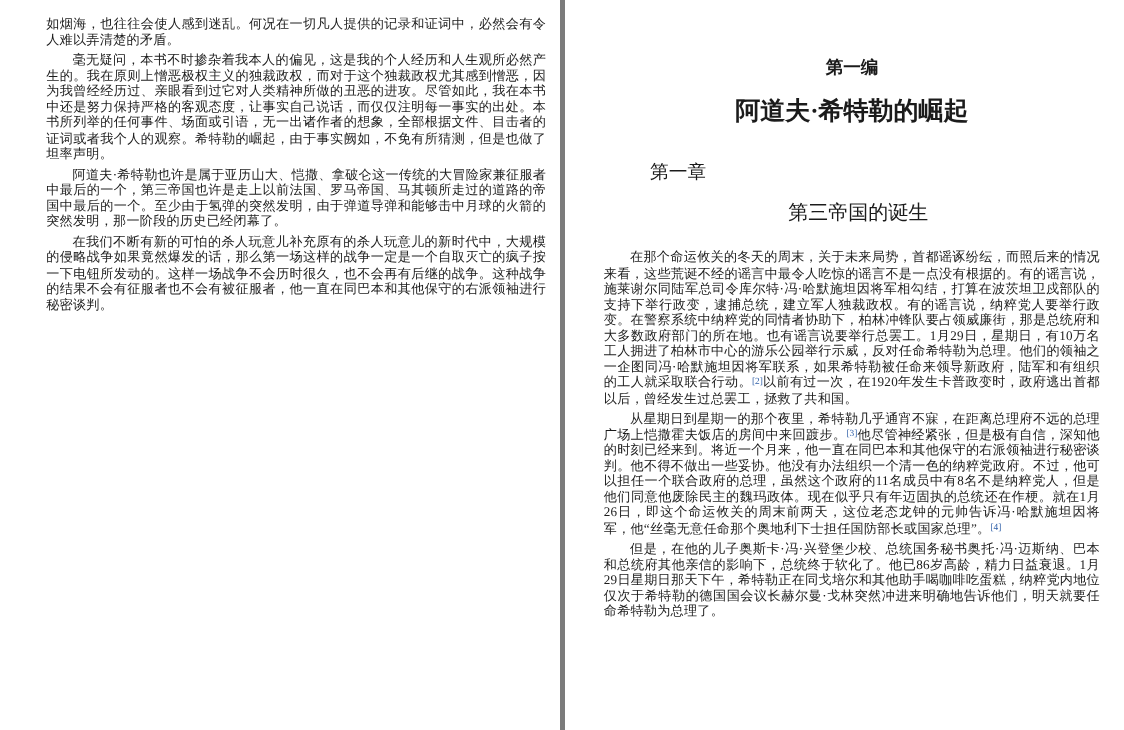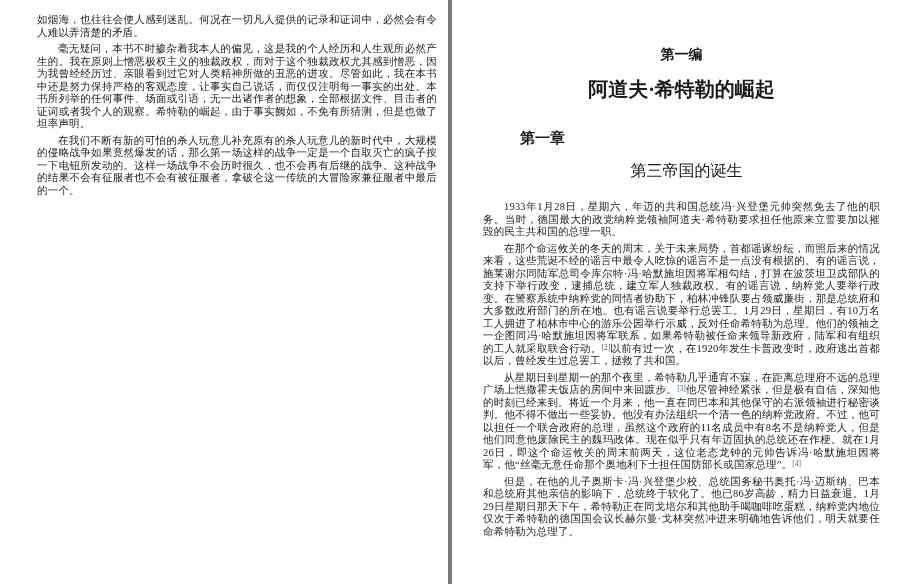--- a/index.html
+++ b/index.html
@@ -61,21 +61,21 @@
     text-align: center;
     font-size: 20px;
     line-height: 16px;
     font-weight: bold;
   }
   .chapter-heading {
     margin: 34px 0 0 0;
     padding-left: 37px;
     font-size: 15px;
     line-height: 15px;
-    font-weight: bold;
+    font-weight: normal;
   }
   .chapter-title {
     margin: 17px 0 0 0;
     padding-left: 10px;
     font-size: 16px;
     line-height: 16px;
     font-weight: normal;
     text-align: center;
   }
   .page-right .body-text { margin-top: 22px; }
@@ -90,32 +90,32 @@
 </style>
 </head>
 <body>
 
 <div class="spread">
 
   <div class="page page-left">
     <div class="body-text">
         <p class="para no-indent">如烟海，也往往会使人感到迷乱。何况在一切凡人提供的记录和证词中，必然会有令人难以弄清楚的矛盾。</p>
         <p class="para">毫无疑问，本书不时掺杂着我本人的偏见，这是我的个人经历和人生观所必然产生的。我在原则上憎恶极权主义的独裁政权，而对于这个独裁政权尤其感到憎恶，因为我曾经经历过、亲眼看到过它对人类精神所做的丑恶的进攻。尽管如此，我在本书中还是努力保持严格的客观态度，让事实自己说话，而仅仅注明每一事实的出处。本书所列举的任何事件、场面或引语，无一出诸作者的想象，全部根据文件、目击者的证词或者我个人的观察。希特勒的崛起，由于事实阙如，不免有所猜测，但是也做了坦率声明。</p>
-        <p class="para">在我们不断有新的可怕的杀人玩意儿补充原有的杀人玩意儿的新时代中，大规模的侵略战争如果竟然爆发的话，那么第一场这样的战争一定是一个自取灭亡的疯子按一下电钮所发动的。这样一场战争不会历时很久，也不会再有后继的战争。这种战争的结果不会有征服者也不会有被征服者，拿破仑这一传统的大冒险家兼征服者中最后的一个。</p>
+        <p class="para">阿道夫·希特勒也许是属于亚历山大、恺撒、拿破仑这一传统的大冒险家兼征服者中最后的一个，第三帝国也许是走上以前法国、罗马帝国、马其顿所走过的道路的帝国中最后的一个。至少由于氢弹的突然发明，由于弹道导弹和能够击中月球的火箭的突然发明，那一阶段的历史已经闭幕了。</p>
+        <p class="para">在我们不断有新的可怕的杀人玩意儿补充原有的杀人玩意儿的新时代中，大规模的侵略战争如果竟然爆发的话，那么第一场这样的战争一定是一个自取灭亡的疯子按一下电钮所发动的。这样一场战争不会历时很久，也不会再有后继的战争。这种战争的结果不会有征服者也不会有被征服者，他一直在同巴本和其他保守的右派领袖进行秘密谈判。</p>
       </div>
   </div>
 
   <div class="page-divider"></div>
 
   <div class="page page-right">
     <h2 class="part-heading">第一编</h2>
     <h1 class="part-title">阿道夫·希特勒的崛起</h1>
     <h3 class="chapter-heading">第一章</h3>
     <h2 class="chapter-title">第三帝国的诞生</h2>
     <div class="body-text">
-        <p class="para">1933年1月28日，星期六，年迈的共和国总统冯·兴登堡元帅突然免去了他的职务。当时，德国最大的政党纳粹党领袖阿道夫·希特勒要求担任他原来立誓要加以摧毁的民主共和国的总理一职。</p>
         <p class="para">在那个命运攸关的冬天的周末，关于未来局势，首都谣诼纷纭，而照后来的情况来看，这些荒诞不经的谣言中最令人吃惊的谣言不是一点没有根据的。有的谣言说，施莱谢尔同陆军总司令库尔特·冯·哈默施坦因将军相勾结，打算在波茨坦卫戍部队的支持下举行政变，逮捕总统，建立军人独裁政权。有的谣言说，纳粹党人要举行政变。在警察系统中纳粹党的同情者协助下，柏林冲锋队要占领威廉街，那是总统府和大多数政府部门的所在地。也有谣言说要举行总罢工。1月29日，星期日，有10万名工人拥进了柏林市中心的游乐公园举行示威，反对任命希特勒为总理。他们的领袖之一企图同冯·哈默施坦因将军联系，如果希特勒被任命来领导新政府，陆军和有组织的工人就采取联合行动。<sup class="footnote-ref">[2]</sup>以前有过一次，在1920年发生卡普政变时，政府逃出首都以后，曾经发生过总罢工，拯救了共和国。</p>
         <p class="para">从星期日到星期一的那个夜里，希特勒几乎通宵不寐，在距离总理府不远的总理广场上恺撒霍夫饭店的房间中来回踱步。<sup class="footnote-ref">[3]</sup>他尽管神经紧张，但是极有自信，深知他的时刻已经来到。将近一个月来，他一直在同巴本和其他保守的右派领袖进行秘密谈判。他不得不做出一些妥协。他没有办法组织一个清一色的纳粹党政府。不过，他可以担任一个联合政府的总理，虽然这个政府的11名成员中有8名不是纳粹党人，但是他们同意他废除民主的魏玛政体。现在似乎只有年迈固执的总统还在作梗。就在1月26日，即这个命运攸关的周末前两天，这位老态龙钟的元帅告诉冯·哈默施坦因将军，他“丝毫无意任命那个奥地利下士担任国防部长或国家总理”。<sup class="footnote-ref">[4]</sup></p>
         <p class="para">但是，在他的儿子奥斯卡·冯·兴登堡少校、总统国务秘书奥托·冯·迈斯纳、巴本和总统府其他亲信的影响下，总统终于软化了。他已86岁高龄，精力日益衰退。1月29日星期日那天下午，希特勒正在同戈培尔和其他助手喝咖啡吃蛋糕，纳粹党内地位仅次于希特勒的德国国会议长赫尔曼·戈林突然冲进来明确地告诉他们，明天就要任命希特勒为总理了。</p>
       </div>
   </div>
 
 </div>
 
 </body></html>

